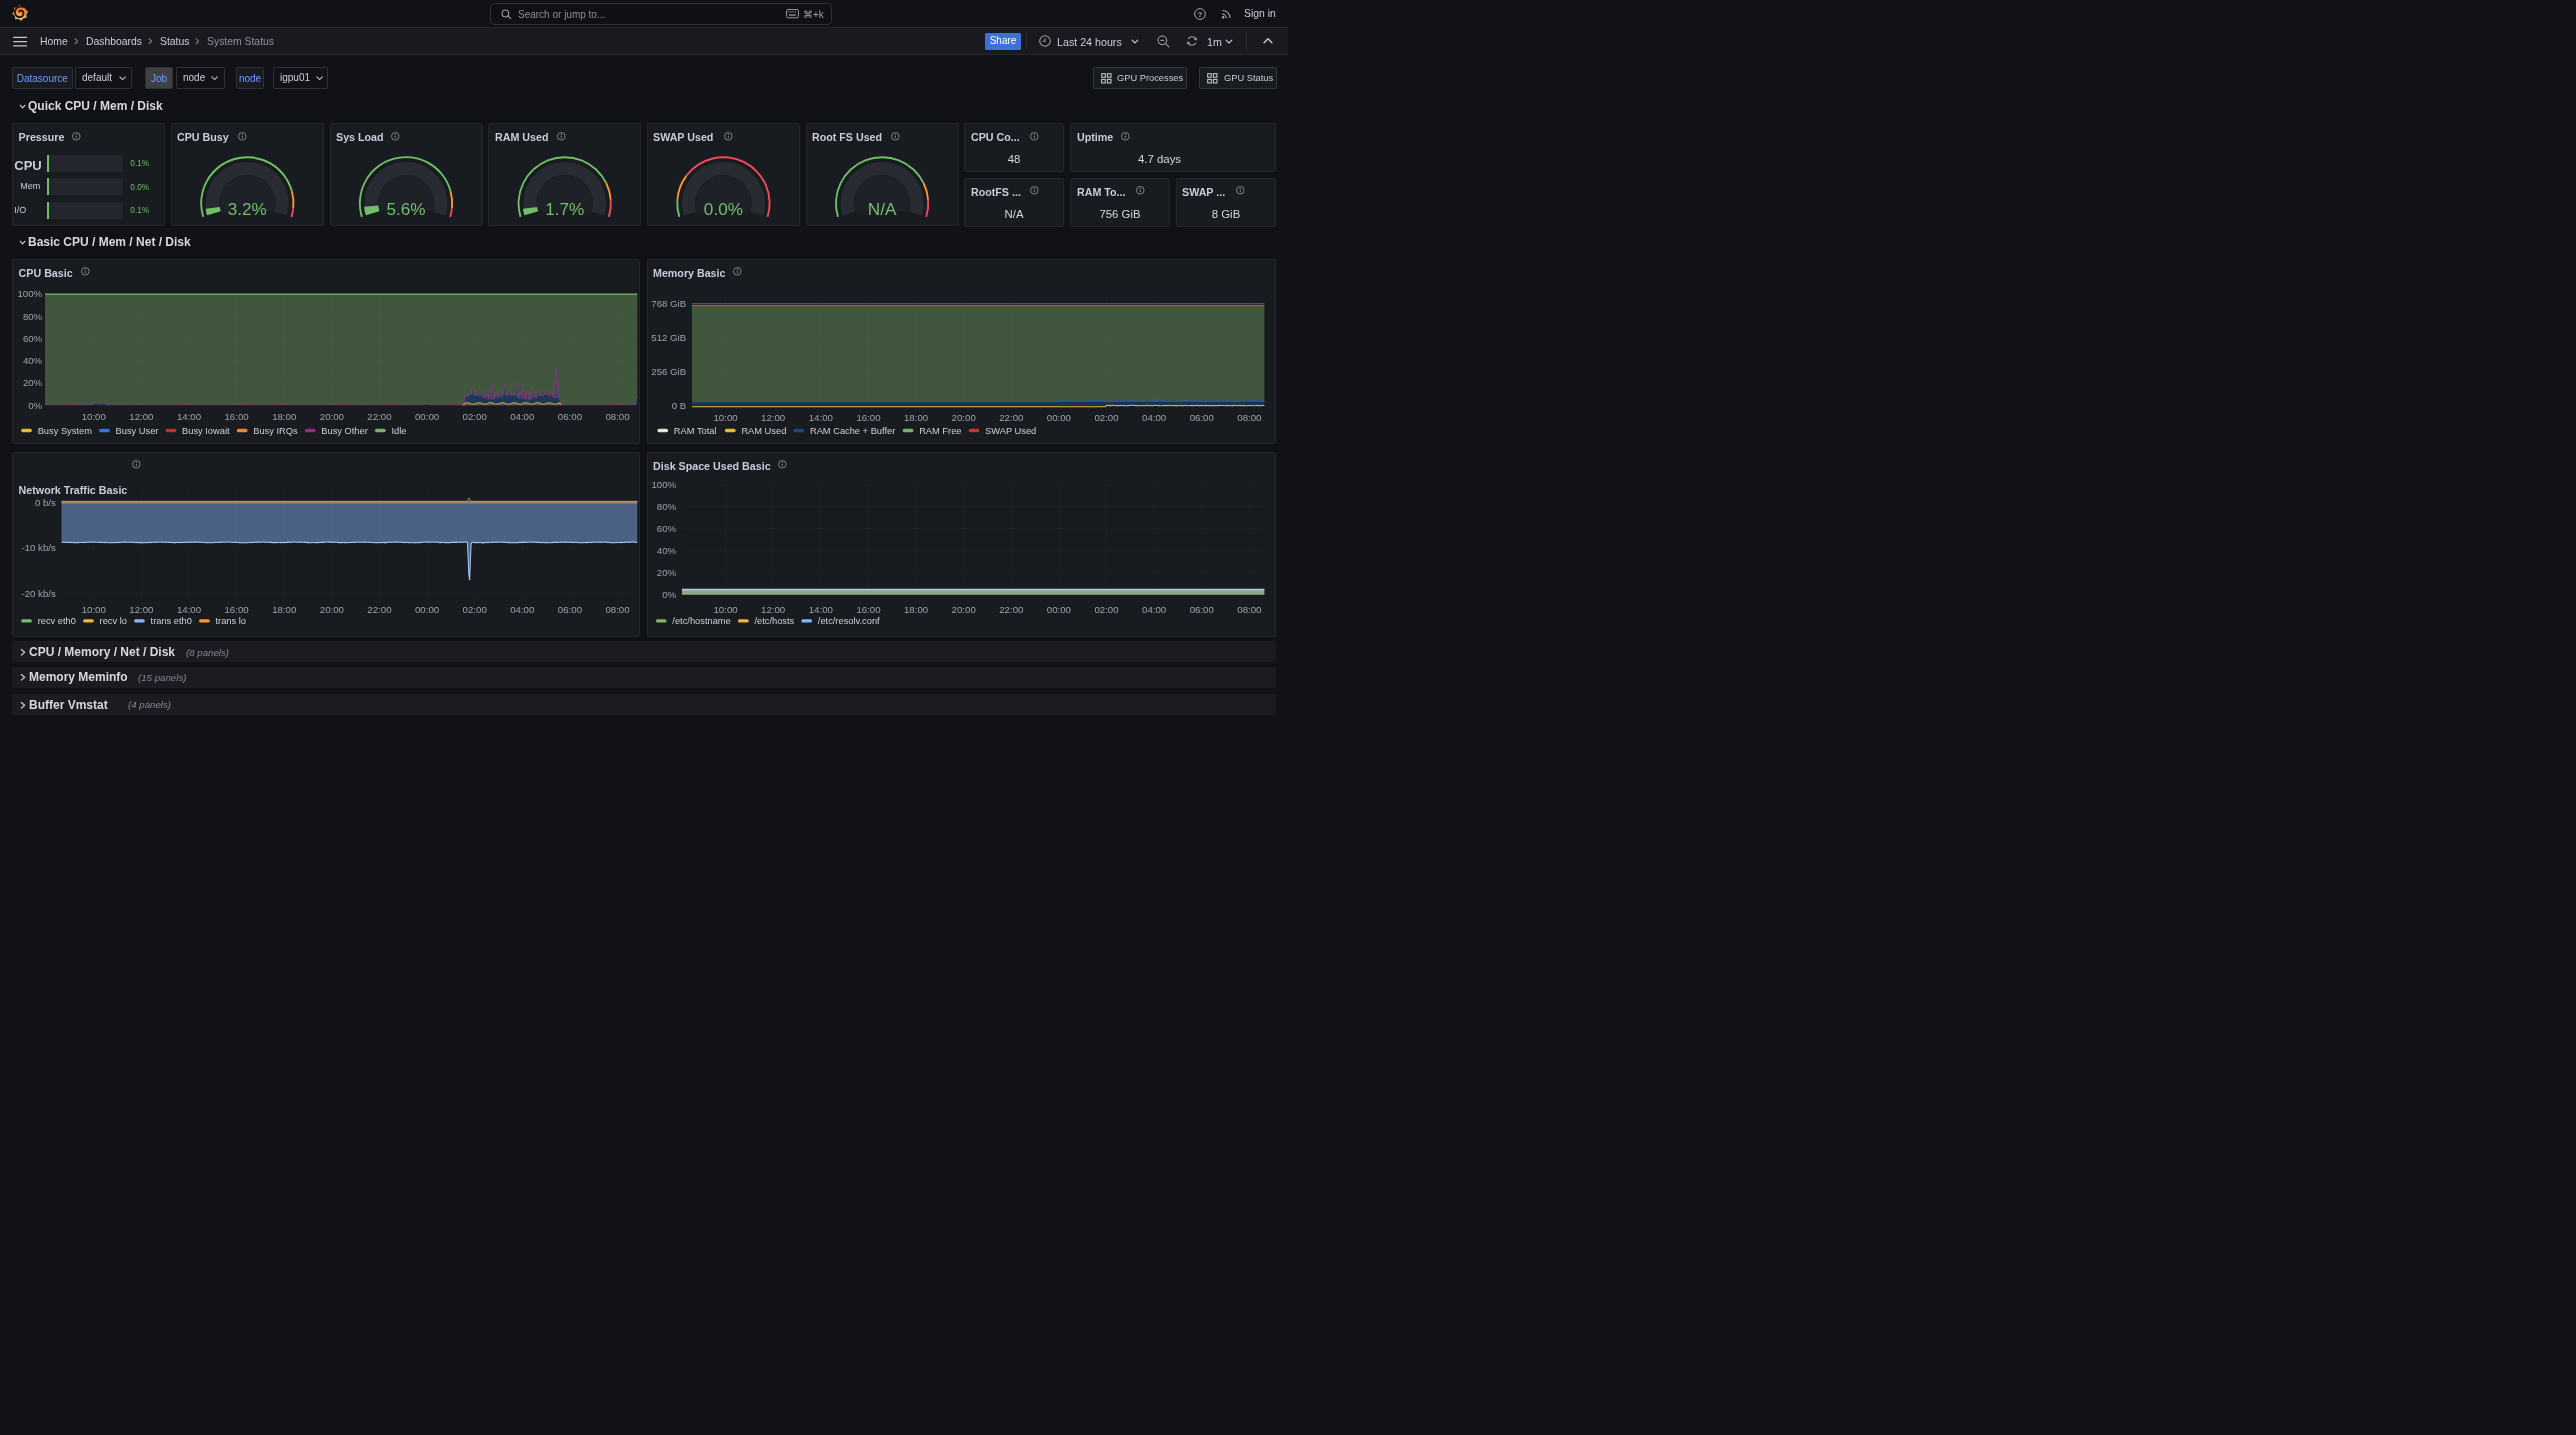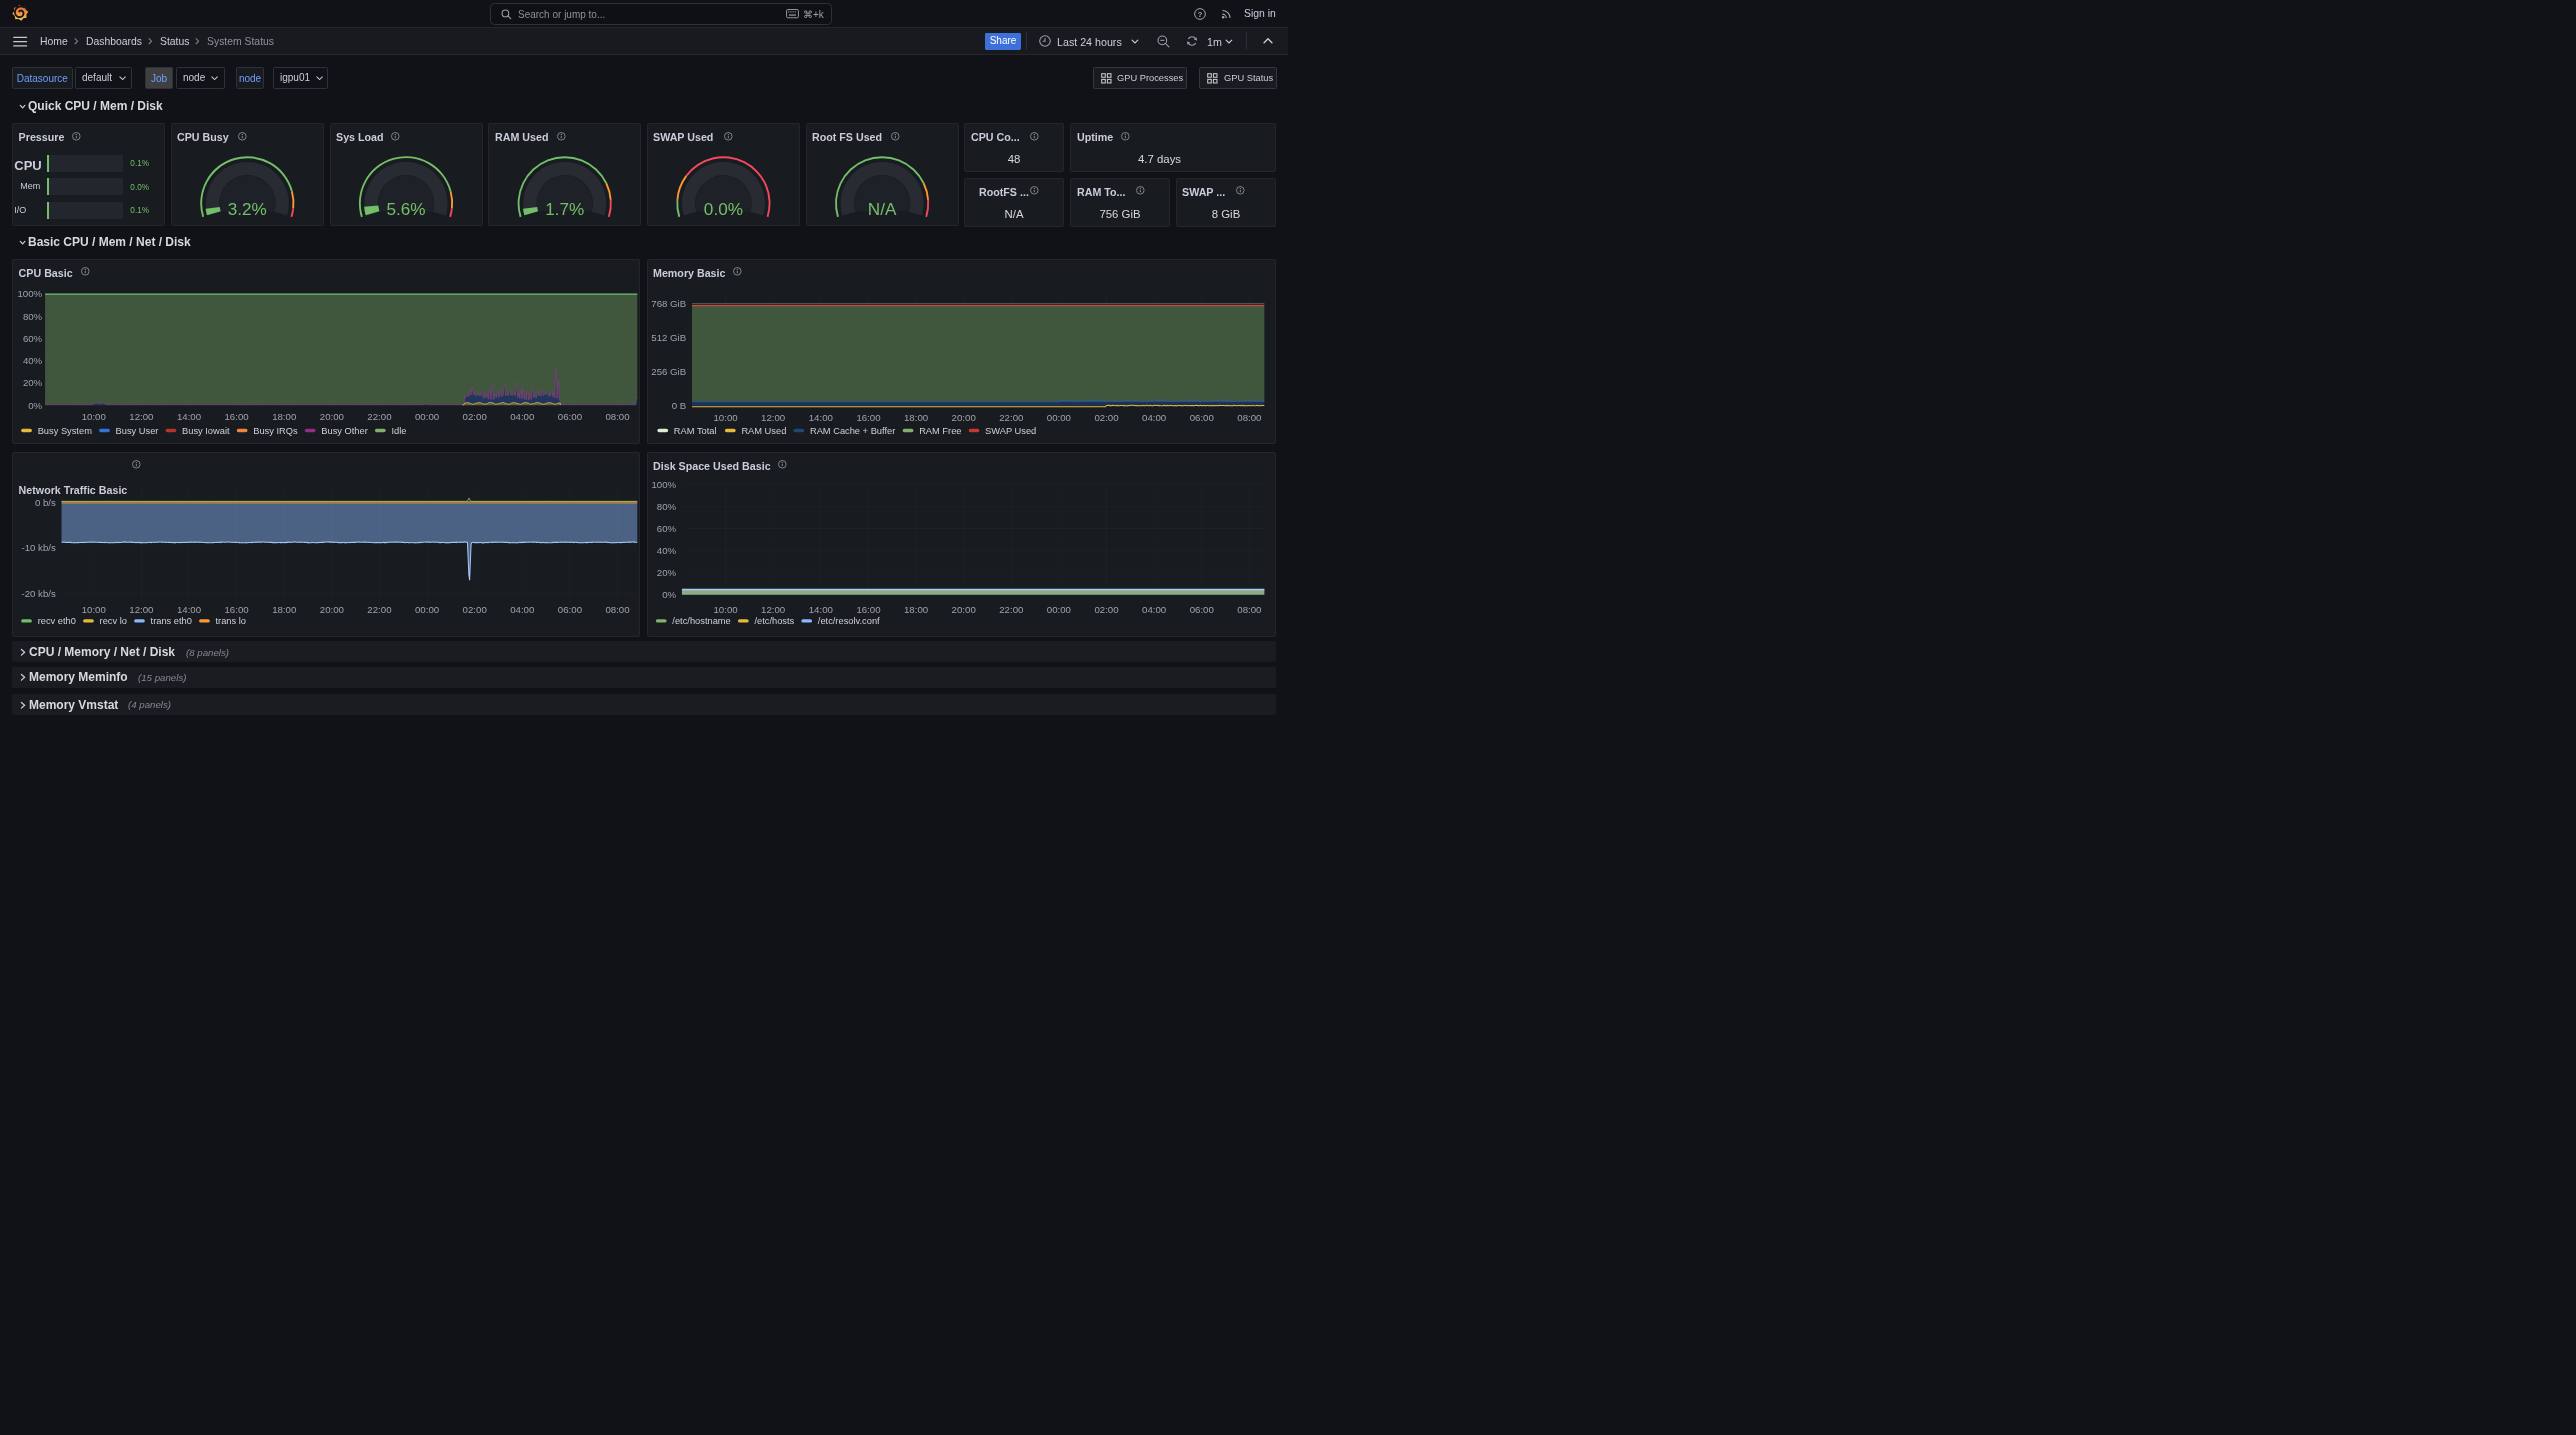--- a/index.html
+++ b/index.html
@@ -159,21 +159,21 @@
 <div class="abs" style="left:11.8px;top:667px;width:1264px;height:21px;background:#1A1C21;border-radius:1.4px;"></div>
 <svg class="abs" style="left:20px;top:673px;" width="6.4" height="8.6" viewBox="0 0 9 12">
 <path d="M2 2 L6.5 6 L2 10" fill="none" stroke="#CCCCDC" stroke-width="1.8" stroke-linecap="round"></path>
     </svg>
 <div class="abs" style="left:29px;top:670px;font-size:12px;font-weight:700;color:#D8D9DA;">Memory Meminfo</div>
 <div class="abs" style="left:138px;top:672px;font-size:9.7px;font-style:italic;color:rgba(204,204,220,0.60);">(15 panels)</div>
 <div class="abs" style="left:11.8px;top:694px;width:1264px;height:21px;background:#1A1C21;border-radius:1.4px;"></div>
 <svg class="abs" style="left:20px;top:701px;" width="6.4" height="8.6" viewBox="0 0 9 12">
 <path d="M2 2 L6.5 6 L2 10" fill="none" stroke="#CCCCDC" stroke-width="1.8" stroke-linecap="round"></path>
     </svg>
-<div class="abs" style="left:29px;top:698px;font-size:12px;font-weight:700;color:#D8D9DA;">Memory Vmstat</div>
+<div class="abs" style="left:29px;top:698px;font-size:12px;font-weight:700;color:#D8D9DA;">Buffer Vmstat</div>
 <div class="abs" style="left:128px;top:699px;font-size:9.7px;font-style:italic;color:rgba(204,204,220,0.60);">(4 panels)</div>
 <div class="panel" style="left:12px;top:123px;width:153px;height:103px;"></div>
 <div class="ptitle" style="left:18.6px;top:131px;">Pressure</div>
 <svg class="abs" style="left:72px;top:132px;" width="8.6" height="8.6" viewBox="0 0 12 12">
 <circle cx="6" cy="6" r="5.3" fill="none" stroke="#8E9199" stroke-width="1.2"></circle>
 <line x1="6" y1="5.2" x2="6" y2="8.8" stroke="#8E9199" stroke-width="1.3"></line>
 <circle cx="6" cy="3.4" r="0.8" fill="#8E9199"></circle>
     </svg>
 <div class="abs" style="left:14.3px;top:158px;width:26px;font-size:13px;color:#CCCCDC;text-align:center;font-weight:bold;">CPU</div>
 <div class="abs" style="left:47px;top:155px;width:76px;height:17px;background:#23262C;border-radius:0.7px;"></div>
@@ -275,21 +275,21 @@
 <div class="abs" style="left:964px;top:153px;width:100px;font-size:11.4px;font-weight:500;color:#D8D9DA;text-align:center;">48</div>
 <div class="panel" style="left:1070px;top:123px;width:206px;height:49px;"></div>
 <div class="ptitle" style="left:1077px;top:131px;">Uptime</div>
 <svg class="abs" style="left:1121px;top:132px;" width="8.6" height="8.6" viewBox="0 0 12 12">
 <circle cx="6" cy="6" r="5.3" fill="none" stroke="#8E9199" stroke-width="1.2"></circle>
 <line x1="6" y1="5.2" x2="6" y2="8.8" stroke="#8E9199" stroke-width="1.3"></line>
 <circle cx="6" cy="3.4" r="0.8" fill="#8E9199"></circle>
     </svg>
 <div class="abs" style="left:1070px;top:153px;width:179px;font-size:11.4px;font-weight:500;color:#D8D9DA;text-align:center;">4.7 days</div>
 <div class="panel" style="left:964px;top:178px;width:100px;height:49px;"></div>
-<div class="ptitle" style="left:971px;top:186px;margin-left:8px;">RootFS ...</div>
+<div class="ptitle" style="left:971px;top:186px;">RootFS ...</div>
 <svg class="abs" style="left:1030px;top:186px;" width="8.6" height="8.6" viewBox="0 0 12 12">
 <circle cx="6" cy="6" r="5.3" fill="none" stroke="#8E9199" stroke-width="1.2"></circle>
 <line x1="6" y1="5.2" x2="6" y2="8.8" stroke="#8E9199" stroke-width="1.3"></line>
 <circle cx="6" cy="3.4" r="0.8" fill="#8E9199"></circle>
     </svg>
 <div class="abs" style="left:964px;top:208px;width:100px;font-size:11.4px;font-weight:500;color:#D8D9DA;text-align:center;">N/A</div>
 <div class="panel" style="left:1070px;top:178px;width:100px;height:49px;"></div>
 <div class="ptitle" style="left:1077px;top:186px;">RAM To...</div>
 <svg class="abs" style="left:1136px;top:186px;" width="8.6" height="8.6" viewBox="0 0 12 12">
 <circle cx="6" cy="6" r="5.3" fill="none" stroke="#8E9199" stroke-width="1.2"></circle>

